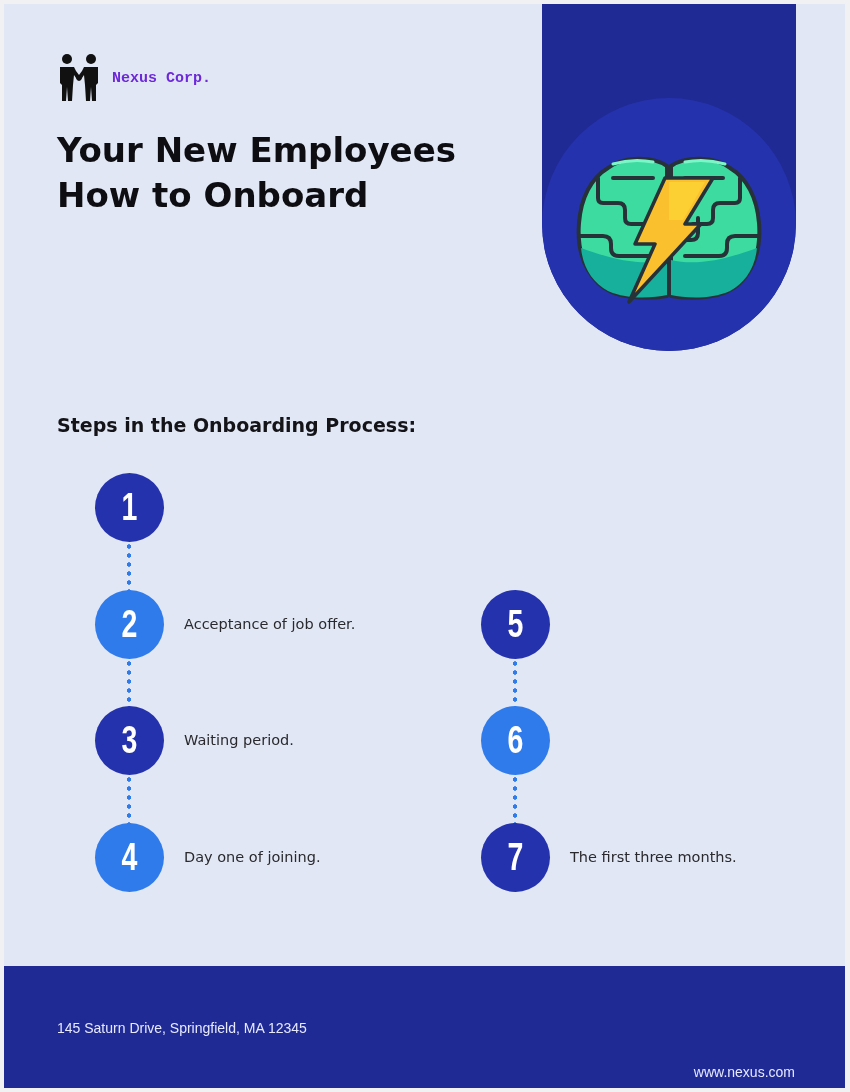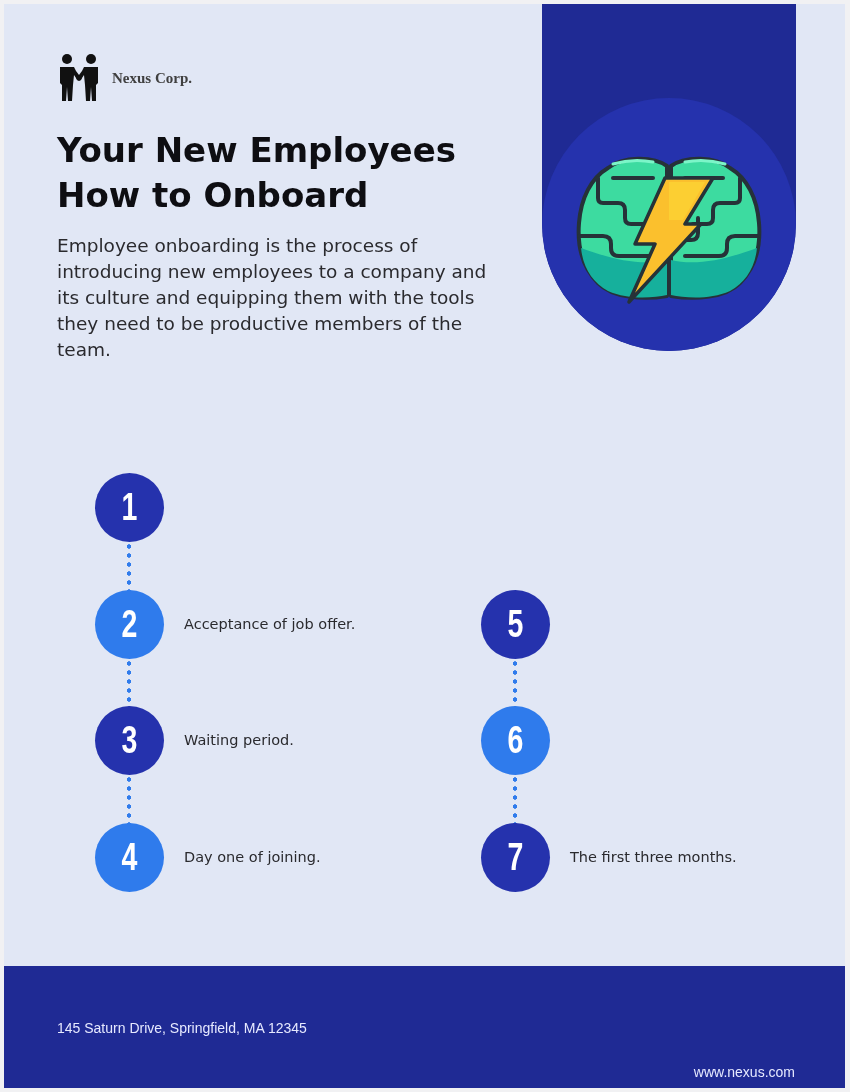--- a/index.html
+++ b/index.html
@@ -3,21 +3,21 @@
 <meta charset="utf-8">
 <style>
   * { box-sizing: border-box; margin: 0; padding: 0; }
   html, body { width: 850px; height: 1092px; background: #f1f1f3; overflow: hidden; }
   body { font-family: "DejaVu Sans", sans-serif; position: relative; }
   .page { position: absolute; left: 4px; top: 4px; width: 841px; height: 1084px; background: #e1e7f5; overflow: hidden; }
   .band { position: absolute; left: 538px; top: 0; width: 254px; height: 347px; background: #1f2a94; border-radius: 0 0 127px 127px; overflow: hidden; }
   .band-circle { position: absolute; left: 0; top: 94px; width: 254px; height: 254px; border-radius: 50%; background: #2532ad; }
   .brain { position: absolute; left: 31px; top: 144px; width: 192px; height: 160px; }
   .logo { position: absolute; left: 50px; top: 49px; display: flex; align-items: center; }
-  .logo-text { font-family: Liberation Serif, serif; font-weight: bold; font-size: 15px; color: #404040; margin-left: 8px; }
+  .logo-text { font-family: Liberation Mono, monospace; font-weight: bold; font-size: 15px; color: #6d28d9; margin-left: 8px; }
   .title { position: absolute; left: 53px; top: 124px; font-family: "DejaVu Sans", sans-serif; font-weight: bold; font-size: 34px; line-height: 45px; color: #0e0e12; letter-spacing: 0px; }
   .intro { position: absolute; left: 53px; top: 229px; width: 440px; font-family: "DejaVu Sans", sans-serif; font-size: 18.5px; line-height: 26px; color: #2a2a2e; }
   .steps-heading { position: absolute; left: 53px; top: 410px; font-family: "DejaVu Sans", sans-serif; font-weight: bold; font-size: 19px; color: #141418; }
   .step { position: absolute; display: flex; align-items: center; }
   .step-circle { width: 69px; height: 69px; border-radius: 50%; display: flex; align-items: center; justify-content: center; color: #fff; font-family: "Liberation Sans", sans-serif; font-weight: bold; font-size: 38px; transform: scaleX(0.75); flex-shrink: 0; }
   .circle-wrap { width: 69px; height: 69px; display: flex; align-items: center; justify-content: center; }
   .dark { background: #2532ad; }
   .light { background: #2f7bec; }
   .step-label { margin-left: 20px; font-family: "DejaVu Sans", sans-serif; font-size: 14.5px; line-height: 21px; color: #2a2a2e; white-space: pre-line; }
   .dots { position: absolute; width: 4px; background-image: radial-gradient(circle, #2f7bec 2px, transparent 2.3px); background-size: 4px 9px; background-repeat: repeat-y; }
@@ -66,22 +66,22 @@
       <path d="M44 14 L30 14 L28 18 L22 26 L26 28 L30 22 L31 32 L32 48 L36 48 L37 34 L38 48 L42 48 L42 32 L44 30 Z" fill="#111"></path>
     </svg>
     <span class="logo-text">Nexus Corp.</span>
   </div>
 
   <div class="title">
     <div>Your New Employees</div>
     <div>How to Onboard</div>
   </div>
 
-  <p class="intro">Employee onboarding is the process of introducing new employees to a company and its culture and equipping them with the tools they need to be productive members of the team.</p>
 
+  <h2 class="steps-heading">Steps in the Onboarding Process:</h2>
 
   <div class="dots" style="left:123px; top:538px; height:50px;"></div>
   <div class="dots" style="left:123px; top:655px; height:50px;"></div>
   <div class="dots" style="left:123px; top:771px; height:50px;"></div>
 
   <div class="dots" style="left:509px; top:655px; height:50px;"></div>
   <div class="dots" style="left:509px; top:771px; height:50px;"></div>
 
   <div class="step" style="left:91px; top:469px;">
     <div class="circle-wrap dark" style="border-radius:50%;">

